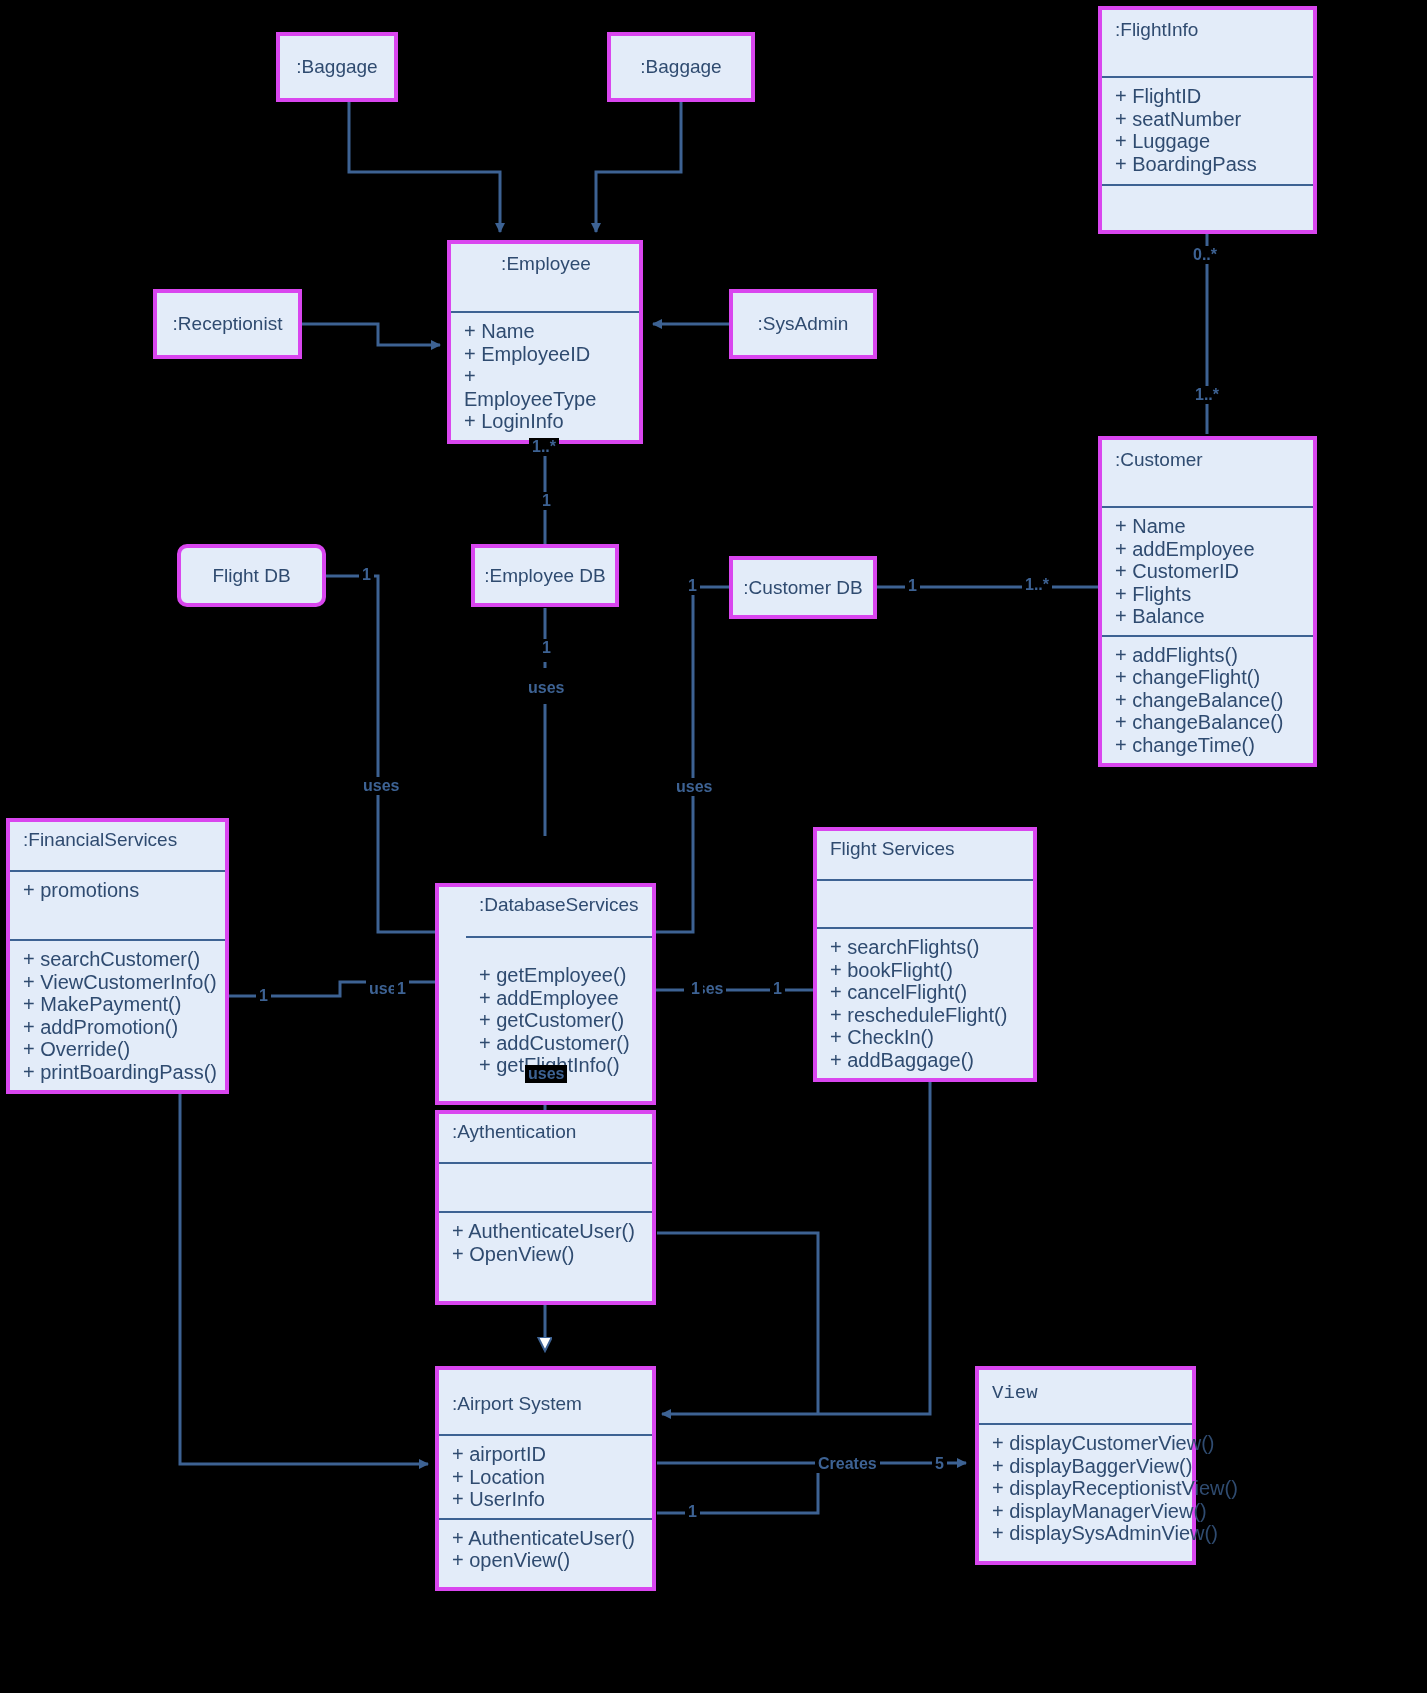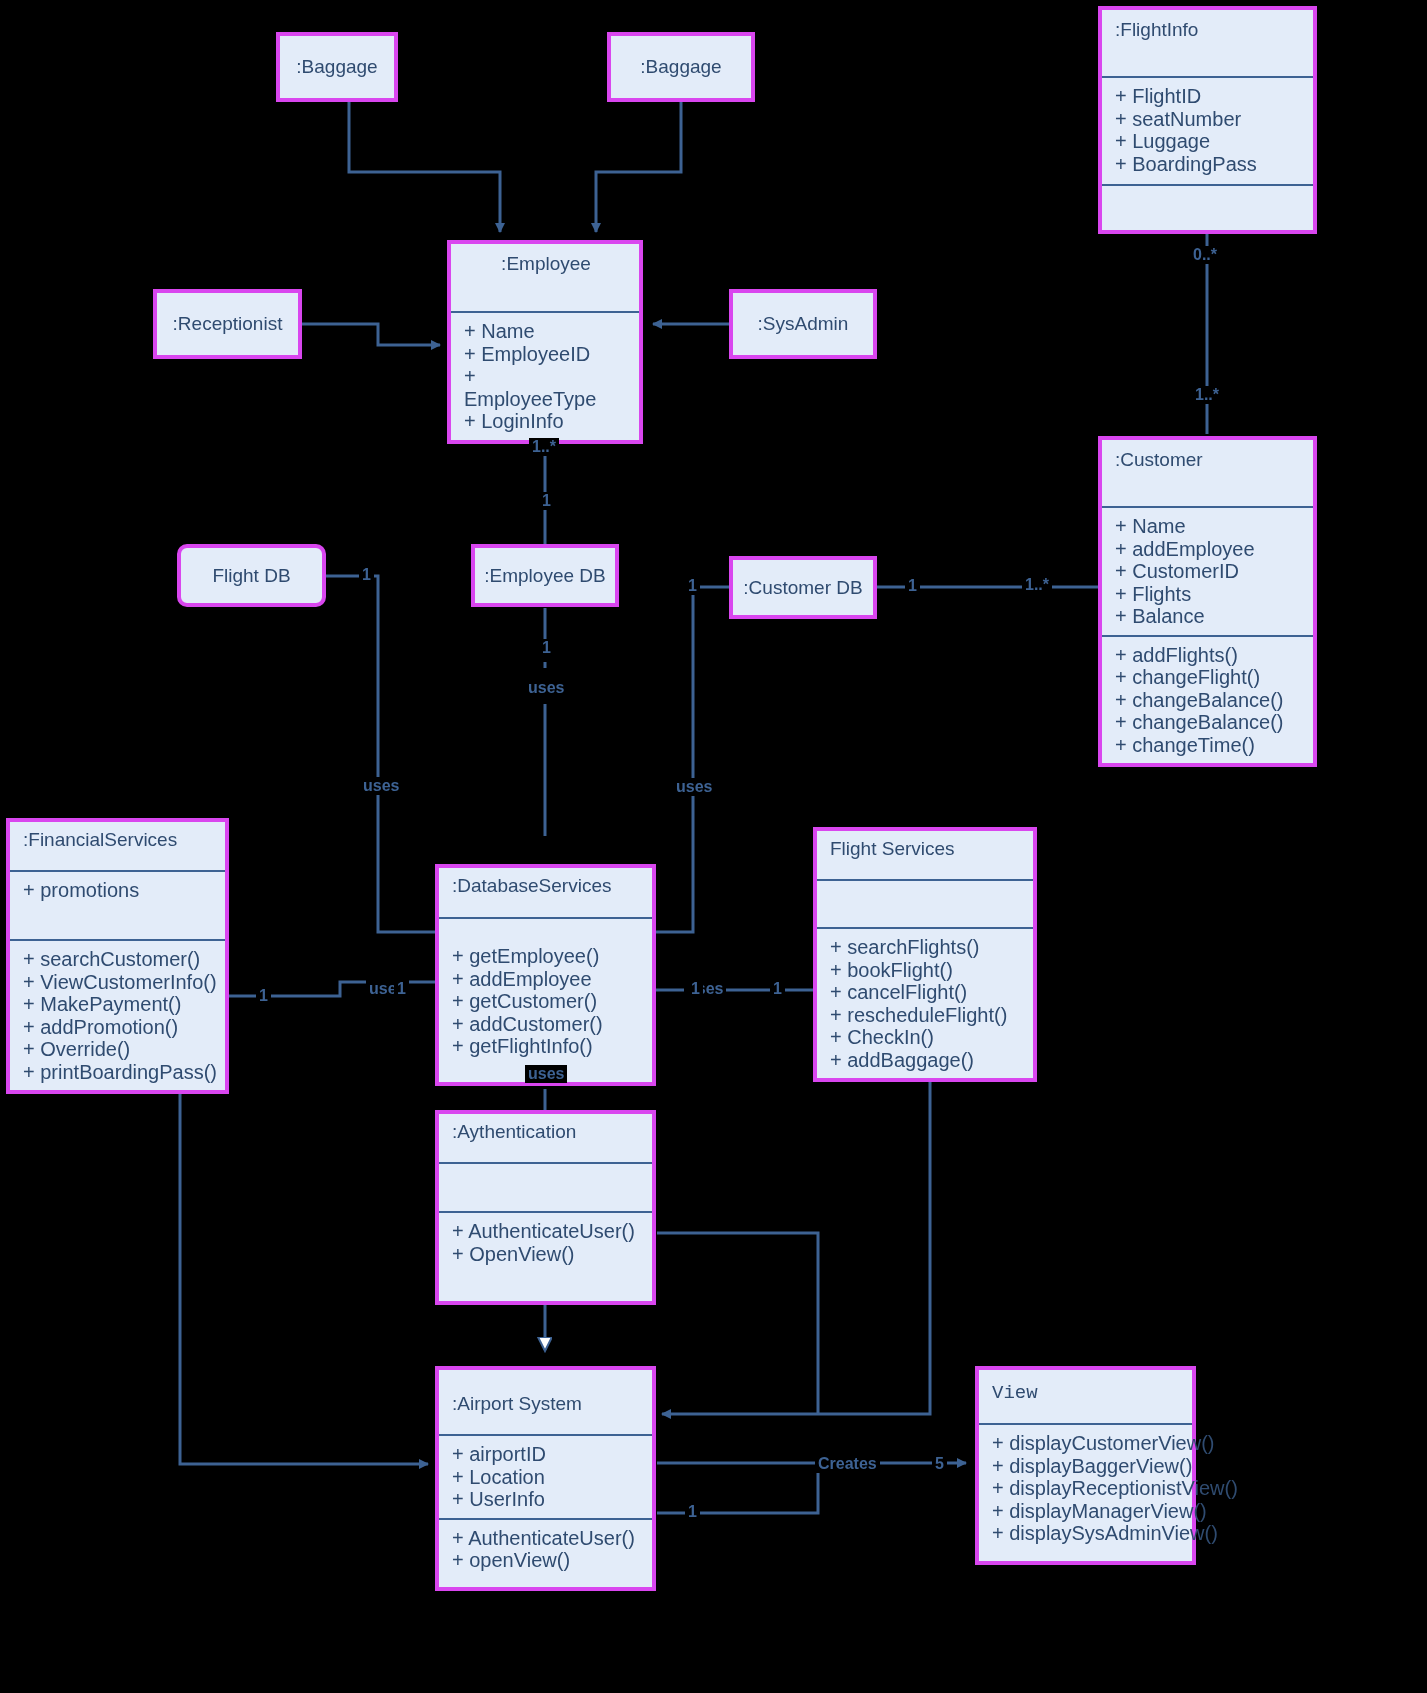--- a/index.html
+++ b/index.html
@@ -163,21 +163,21 @@
     <div class="sec">
       <div class="row">+ searchCustomer()</div>
       <div class="row">+ ViewCustomerInfo()</div>
       <div class="row">+ MakePayment()</div>
       <div class="row">+ addPromotion()</div>
       <div class="row">+ Override()</div>
       <div class="row">+ printBoardingPass()</div>
     </div>
   </div>
 
-  <div class="cls" style="left:435px;top:864px;width:221px;">
+  <div class="cls" style="left:435px;top:883px;width:221px;padding-left:27px;">
     <div class="sec" style="height:37px;padding-top:5px;">
       <div class="title">:DatabaseServices</div>
     </div>
     <div class="sec" style="padding-top:26px;padding-bottom:24px;">
       <div class="row">+ getEmployee()</div>
       <div class="row">+ addEmployee</div>
       <div class="row">+ getCustomer()</div>
       <div class="row">+ addCustomer()</div>
       <div class="row">+ getFlightInfo()</div>
     </div>

